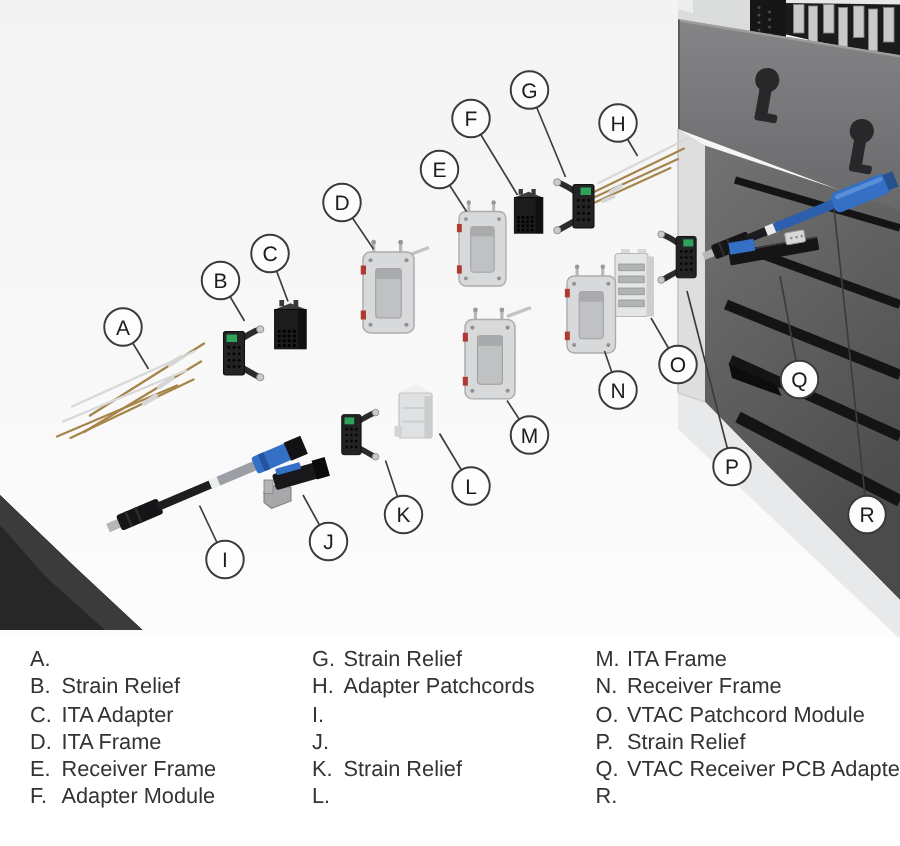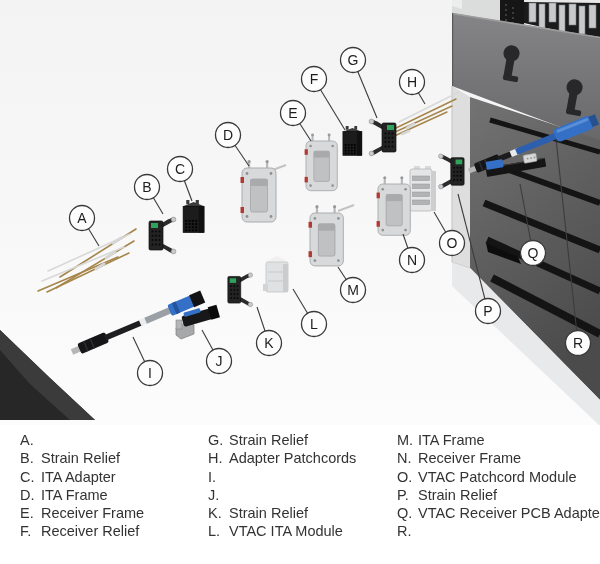--- a/index.html
+++ b/index.html
@@ -403,21 +403,21 @@
     <div class="lrow">
         <span class="lletter">D.</span>
         <span class="llabel">ITA Frame</span>
       </div>
     <div class="lrow">
         <span class="lletter">E.</span>
         <span class="llabel">Receiver Frame</span>
       </div>
     <div class="lrow">
         <span class="lletter">F.</span>
-        <span class="llabel">Receiver Relief</span>
+        <span class="llabel">Adapter Module</span>
       </div>
   </div>
   <div class="lcol lcol-2">
     <div class="lrow">
         <span class="lletter">G.</span>
         <span class="llabel">Strain Relief</span>
       </div>
     <div class="lrow">
         <span class="lletter">H.</span>
         <span class="llabel">Adapter Patchcords</span>
@@ -427,21 +427,20 @@
       </div>
     <div class="lrow">
         <span class="lletter">J.</span>
       </div>
     <div class="lrow">
         <span class="lletter">K.</span>
         <span class="llabel">Strain Relief</span>
       </div>
     <div class="lrow">
         <span class="lletter">L.</span>
-        <span class="llabel">VTAC ITA Module</span>
       </div>
   </div>
   <div class="lcol lcol-3">
     <div class="lrow">
         <span class="lletter">M.</span>
         <span class="llabel">ITA Frame</span>
       </div>
     <div class="lrow">
         <span class="lletter">N.</span>
         <span class="llabel">Receiver Frame</span>

